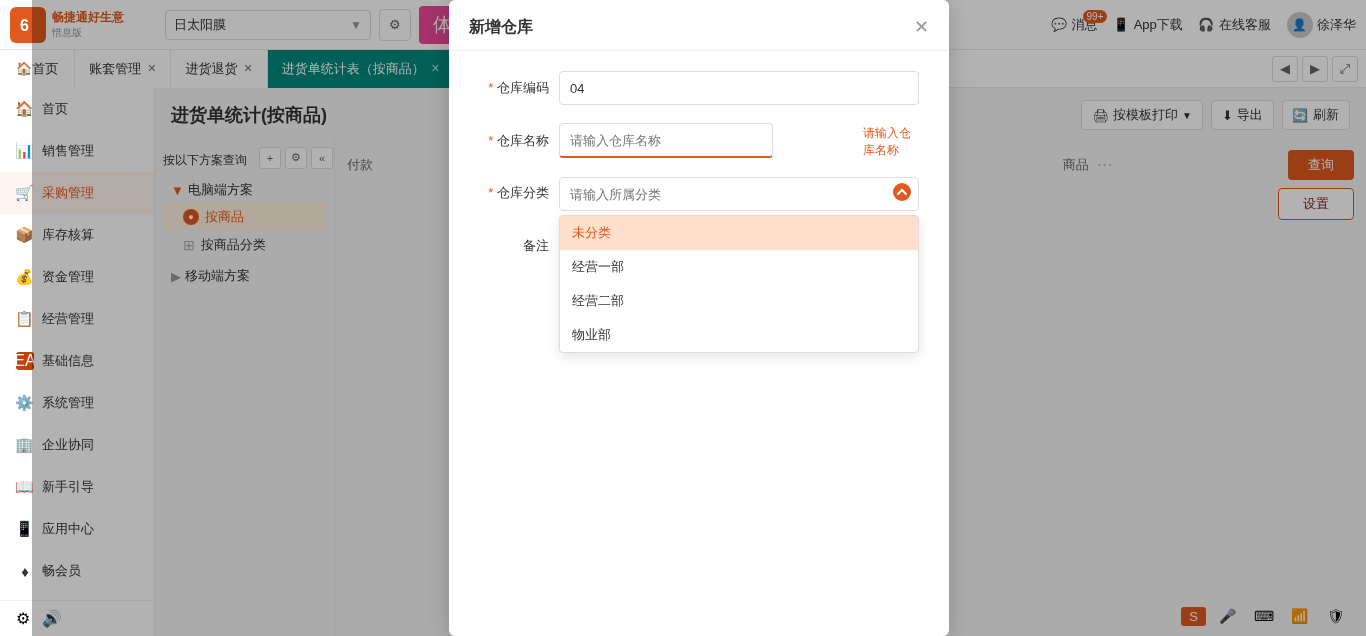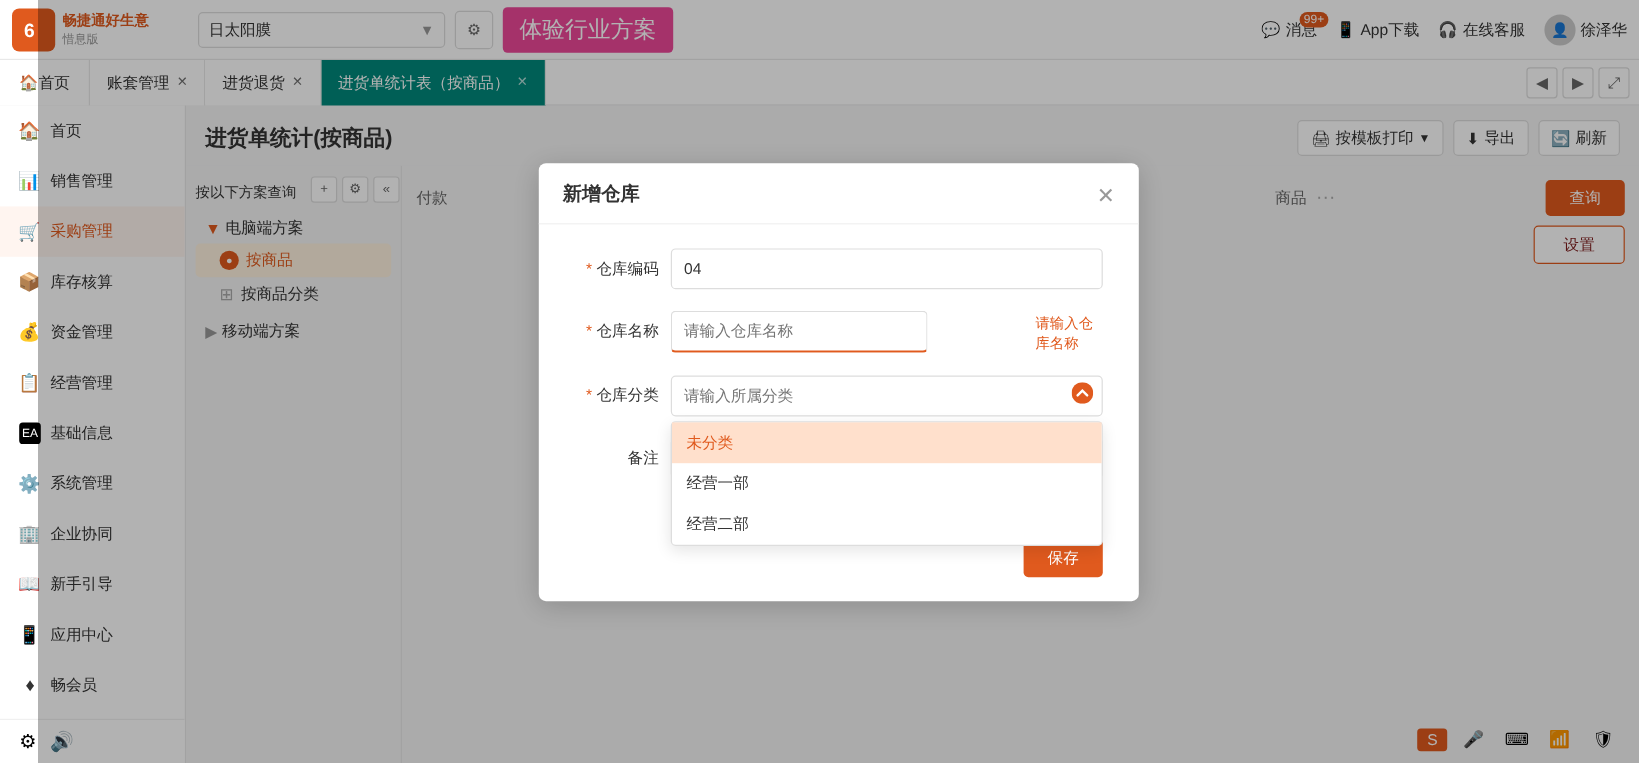--- a/index.html
+++ b/index.html
@@ -352,21 +352,20 @@
       font-size: 16px;
     }
 
     
     .overlay {
       position: fixed;
       top: 0; left: 0; right: 0; bottom: 0;
       background: rgba(0,0,0,0.3);
       z-index: 100;
       display: flex;
-      align-items: center;
       justify-content: center;
       margin-left: 32px;
     }
 
     
     .modal {
       background: #fff;
       border-radius: 6px;
       width: 500px;
       max-width: 95vw;
@@ -619,21 +618,21 @@
     </div>
     <div class="sidebar-item">
       <span class="s-icon">💰</span>
       <span>资金管理</span>
     </div>
     <div class="sidebar-item">
       <span class="s-icon">📋</span>
       <span>经营管理</span>
     </div>
     <div class="sidebar-item">
-      <span class="s-icon" style="font-size:10px;background:#000000;color:#fff;border-radius:3px;padding:1px 3px;">EA</span>
+      <span class="s-icon" style="font-size:16px;background:#c2410c;color:#fff;border-radius:3px;padding:1px 3px;">EA</span>
       <span>基础信息</span>
     </div>
     <div class="sidebar-item">
       <span class="s-icon">⚙️</span>
       <span>系统管理</span>
     </div>
     <div class="sidebar-item">
       <span class="s-icon">🏢</span>
       <span>企业协同</span>
     </div>
@@ -784,20 +783,21 @@
             <svg width="18" height="18" viewBox="0 0 18 18" fill="none">
               <circle cx="9" cy="9" r="9" fill="#e05a1e"></circle>
               <path d="M5 11L9 7L13 11" stroke="white" stroke-width="2" stroke-linecap="round"></path>
             </svg>
           </span>
           
           <div class="dropdown-list">
             <div class="dropdown-item selected">未分类</div>
             <div class="dropdown-item">经营一部</div>
             <div class="dropdown-item">经营二部</div>
+            <div class="dropdown-item">物业部</div>
           </div>
         </div>
       </div>
 
       <div class="form-row">
         <span class="form-label">备注</span>
         <input type="text" class="form-input" placeholder="" style="">
       </div>
     </div>
 

